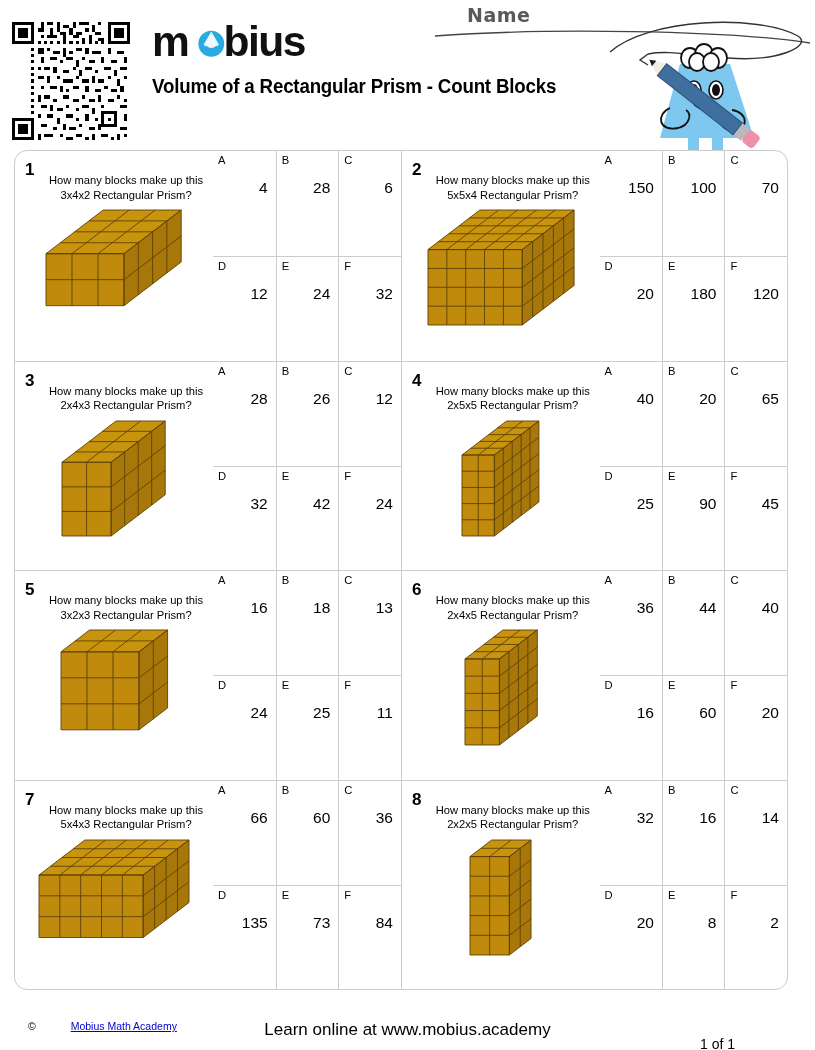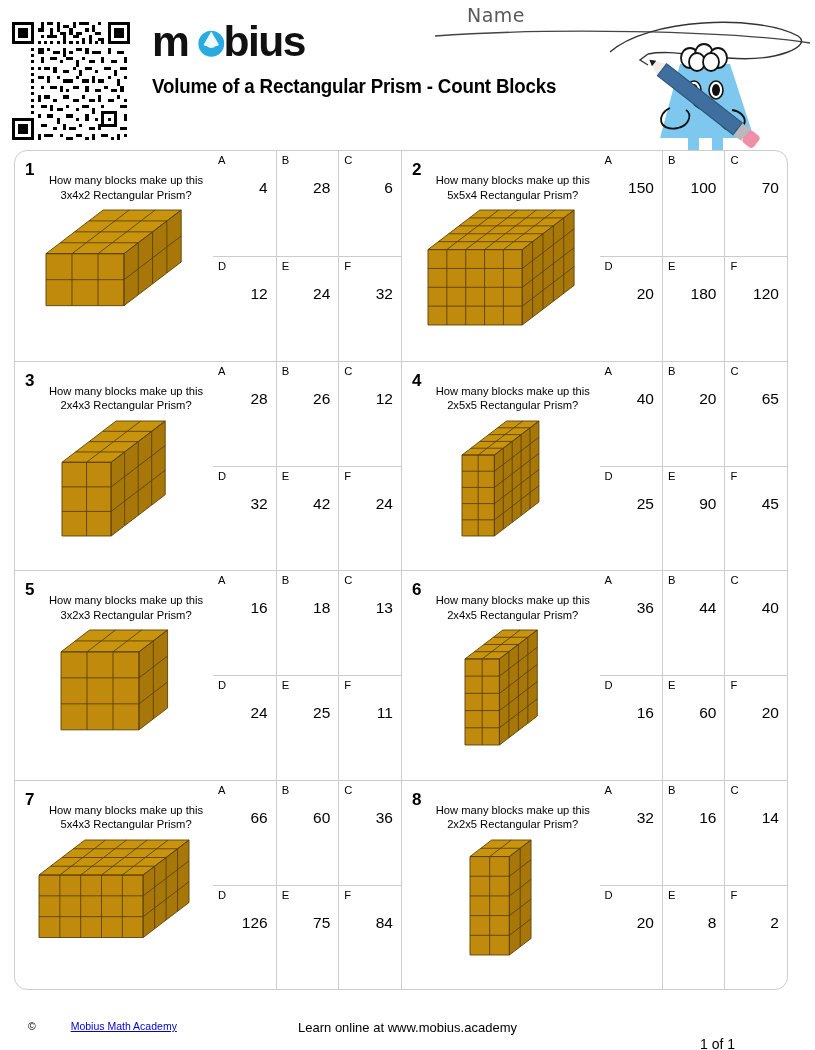--- a/index.html
+++ b/index.html
@@ -19,21 +19,21 @@
   .logo-svg { display: block; height: 46px; }
   .worksheet-title {
     font-size: 19.5px; font-weight: bold; line-height: 1.22;
     letter-spacing: -0.2px; margin-top: 9px; color: #000;
     font-family: "Liberation Sans", sans-serif;
     transform: scaleX(0.96); transform-origin: left center;
   }
   .name-area { position: absolute; left: 425px; top: 2px; width: 390px; height: 60px; }
   .name-label {
     position: absolute; left: 42px; top: 2px;
-    font-size: 19px; color: #58595b; font-weight: 400;
+    font-size: 19px; color: #58595b; font-weight: 700;
     font-family: "DejaVu Sans", sans-serif; letter-spacing: 0.5px;
   }
   .mascot { position: absolute; left: 608px; top: 10px; width: 205px; height: 148px; }
 
   
   .grid-wrap {
     position: absolute; left: 14px; top: 150px;
     width: 774px; height: 840px;
     border: 1px solid #cccccc; border-radius: 13px;
     overflow: hidden; background: #fff;
@@ -72,21 +72,21 @@
 
   
   .footer {
     position: absolute; left: 0; top: 1020px; width: 815px;
     font-size: 10.5px; font-family: "Liberation Sans", sans-serif;
   }
   .footer-left { position: absolute; left: 28px; top: 0; white-space: nowrap; }
   .footer-left a { color: #0000cc; text-decoration: underline; margin-left: 32px; }
   .footer-center {
     position: absolute; left: 0; right: 0; top: 0;
-    text-align: center; font-size: 13px; color: #000;
+    text-align: center; font-size: 17px; color: #000;
   }
   .footer-right { position: absolute; right: 80px; top: 16px; font-size: 14px; }
 </style>
 </head>
 <body>
 
 <div class="page">
 
   <div class="header">
 
@@ -825,25 +825,25 @@
     </div>
     <div class="opt">
       <span class="opt-letter">C</span>
       <span class="opt-value">36</span>
     </div>
       </div>
       <div class="opt-row">
 
     <div class="opt">
       <span class="opt-letter">D</span>
-      <span class="opt-value">126</span>
+      <span class="opt-value">135</span>
     </div>
     <div class="opt">
       <span class="opt-letter">E</span>
-      <span class="opt-value">75</span>
+      <span class="opt-value">73</span>
     </div>
     <div class="opt">
       <span class="opt-letter">F</span>
       <span class="opt-value">84</span>
     </div>
       </div>
     </div>
   </div>
   <div class="qcell">
     <div class="q-left">

